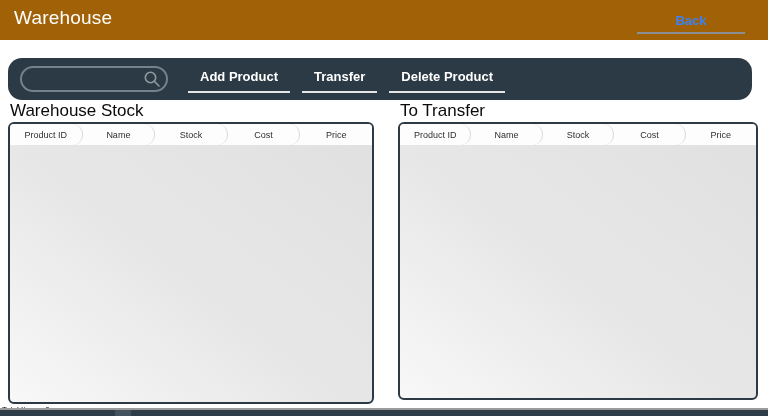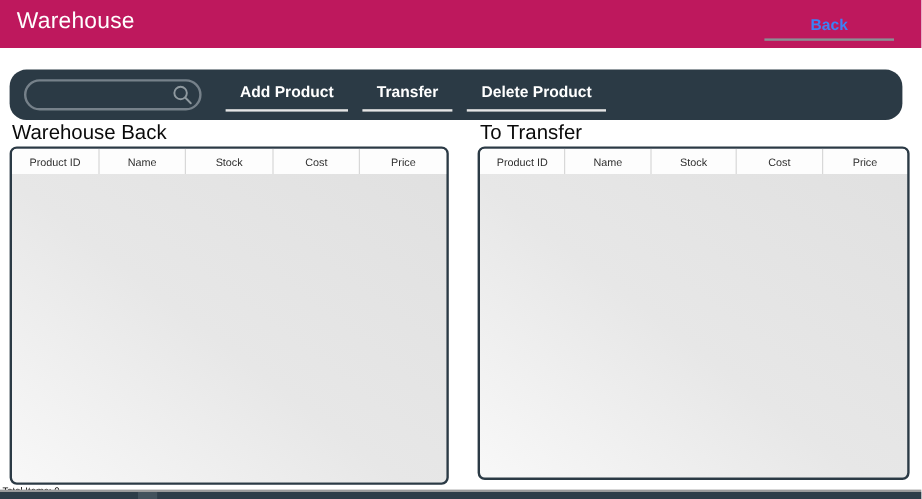--- a/index.html
+++ b/index.html
@@ -4,21 +4,21 @@
 <style>
   html,body{margin:0;padding:0;}
   body{
     width:768px;height:416px;position:relative;overflow:hidden;
     background:#ffffff;
     font-family:"Liberation Sans","DejaVu Sans",sans-serif;
   }
   
   .header{
     position:absolute;left:0;top:0;width:768px;height:40px;
-    background:#be185d;
+    background:#a16207;
   }
   .header-title{
     position:absolute;left:14px;top:7px;
     color:#ffffff;font-size:19px;font-weight:400;letter-spacing:.2px;
   }
   .back-btn{
     position:absolute;left:637px;top:5px;width:108px;height:30px;
     background:none;border:none;cursor:pointer;
     color:#3b82f6;font-size:13px;font-weight:bold;
     font-family:inherit;text-align:center;padding:0;
@@ -67,20 +67,21 @@
   }
   .grid-left{left:8px;width:366px;height:282px;}
   .grid-right{left:398px;width:360px;height:278px;}
   .grid-header{
     display:flex;height:21px;background:#fdfdfd;
   }
   .grid-col{
     flex:1 1 0;display:flex;align-items:center;justify-content:center;
     font-size:9px;color:#2f2f2f;border-right:1px solid #d8d8d8;
     cursor:pointer;
+    border-radius:10px;
   }
   .grid-col:last-child{border-right:none;}
   .grid-body{position:relative;height:calc(100% - 21px);}
   .total-label{
     position:absolute;left:2px;top:405px;font-size:8px;color:#000000;
   }
   
   .bottom-line{
     position:absolute;left:0;top:408px;width:768px;height:2px;background:#9b9b9b;
   }
@@ -106,21 +107,21 @@
     <svg class="search-icon" viewBox="0 0 18 18">
       <circle cx="7.5" cy="7.5" r="5.2" fill="none" stroke="#8f999f" stroke-width="1.6"></circle>
       <line x1="11.5" y1="11.5" x2="16" y2="16" stroke="#8f999f" stroke-width="1.6" stroke-linecap="round"></line>
     </svg>
   </div>
   <button class="tb-btn first">Add Product</button>
   <button class="tb-btn">Transfer</button>
   <button class="tb-btn">Delete Product</button>
 </div>
 
-<div class="section-title title-left">Warehouse Back</div>
+<div class="section-title title-left">Warehouse Stock</div>
 <div class="section-title title-right">To Transfer</div>
 
 <div class="grid grid-left">
   <div class="grid-header">
     <div class="grid-col">Product ID</div>
     <div class="grid-col">Name</div>
     <div class="grid-col">Stock</div>
     <div class="grid-col">Cost</div>
     <div class="grid-col">Price</div>
   </div>

